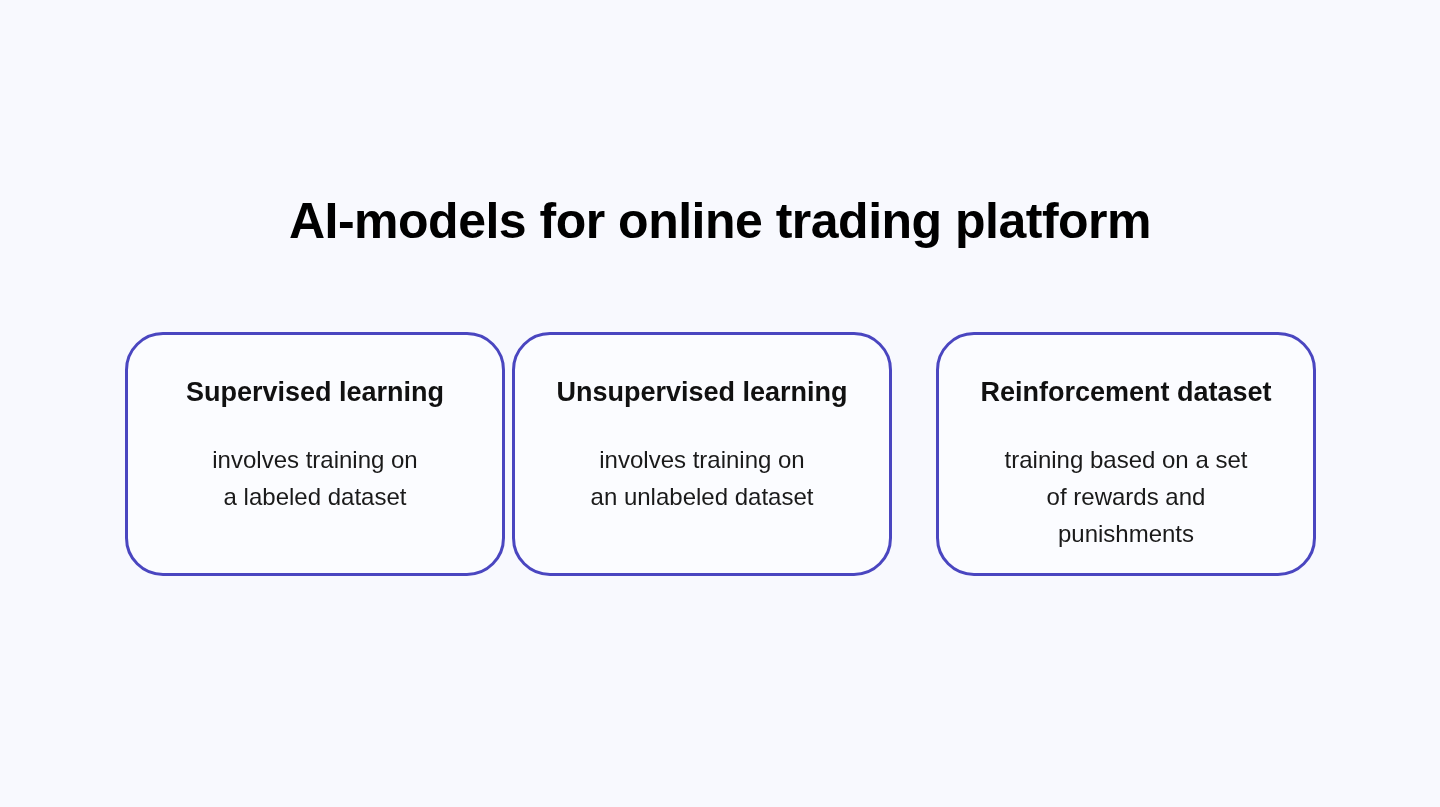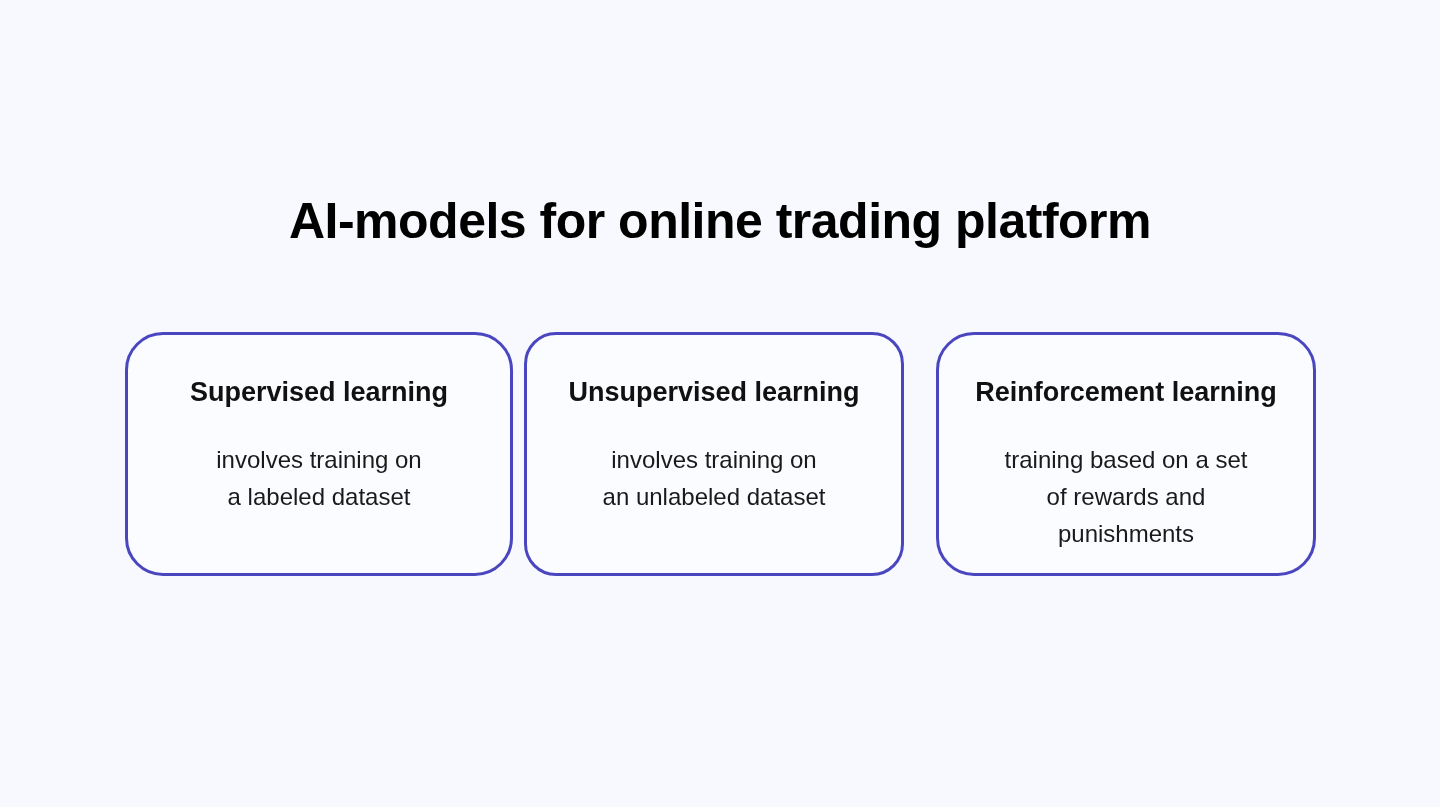--- a/index.html
+++ b/index.html
@@ -29,30 +29,30 @@
     margin:12px; position:absolute; top:94px; left:30px; right:30px;
     font-size:24px; line-height:37px; font-weight:normal; color:#1a1a1a;
     white-space:pre-line;
   }
 </style>
 </head>
 <body>
 
 <h1 class="title">AI-models for online trading platform</h1>
 
-<div class="card" style="left:125px;padding-left:8px;">
+<div class="card" style="left:125px;">
   <h2>Supervised learning</h2>
   <p>involves training on
 a labeled dataset</p>
 </div>
 
-<div class="card" style="left:524px;border-radius:32px;">
+<div class="card" style="left:512px;">
   <h2>Unsupervised learning</h2>
   <p>involves training on
 an unlabeled dataset</p>
 </div>
 
 <div class="card" style="left:936px;">
-  <h2>Reinforcement learning</h2>
+  <h2>Reinforcement dataset</h2>
   <p>training based on a set
 of rewards and
 punishments</p>
 </div>
 
 </body></html>

